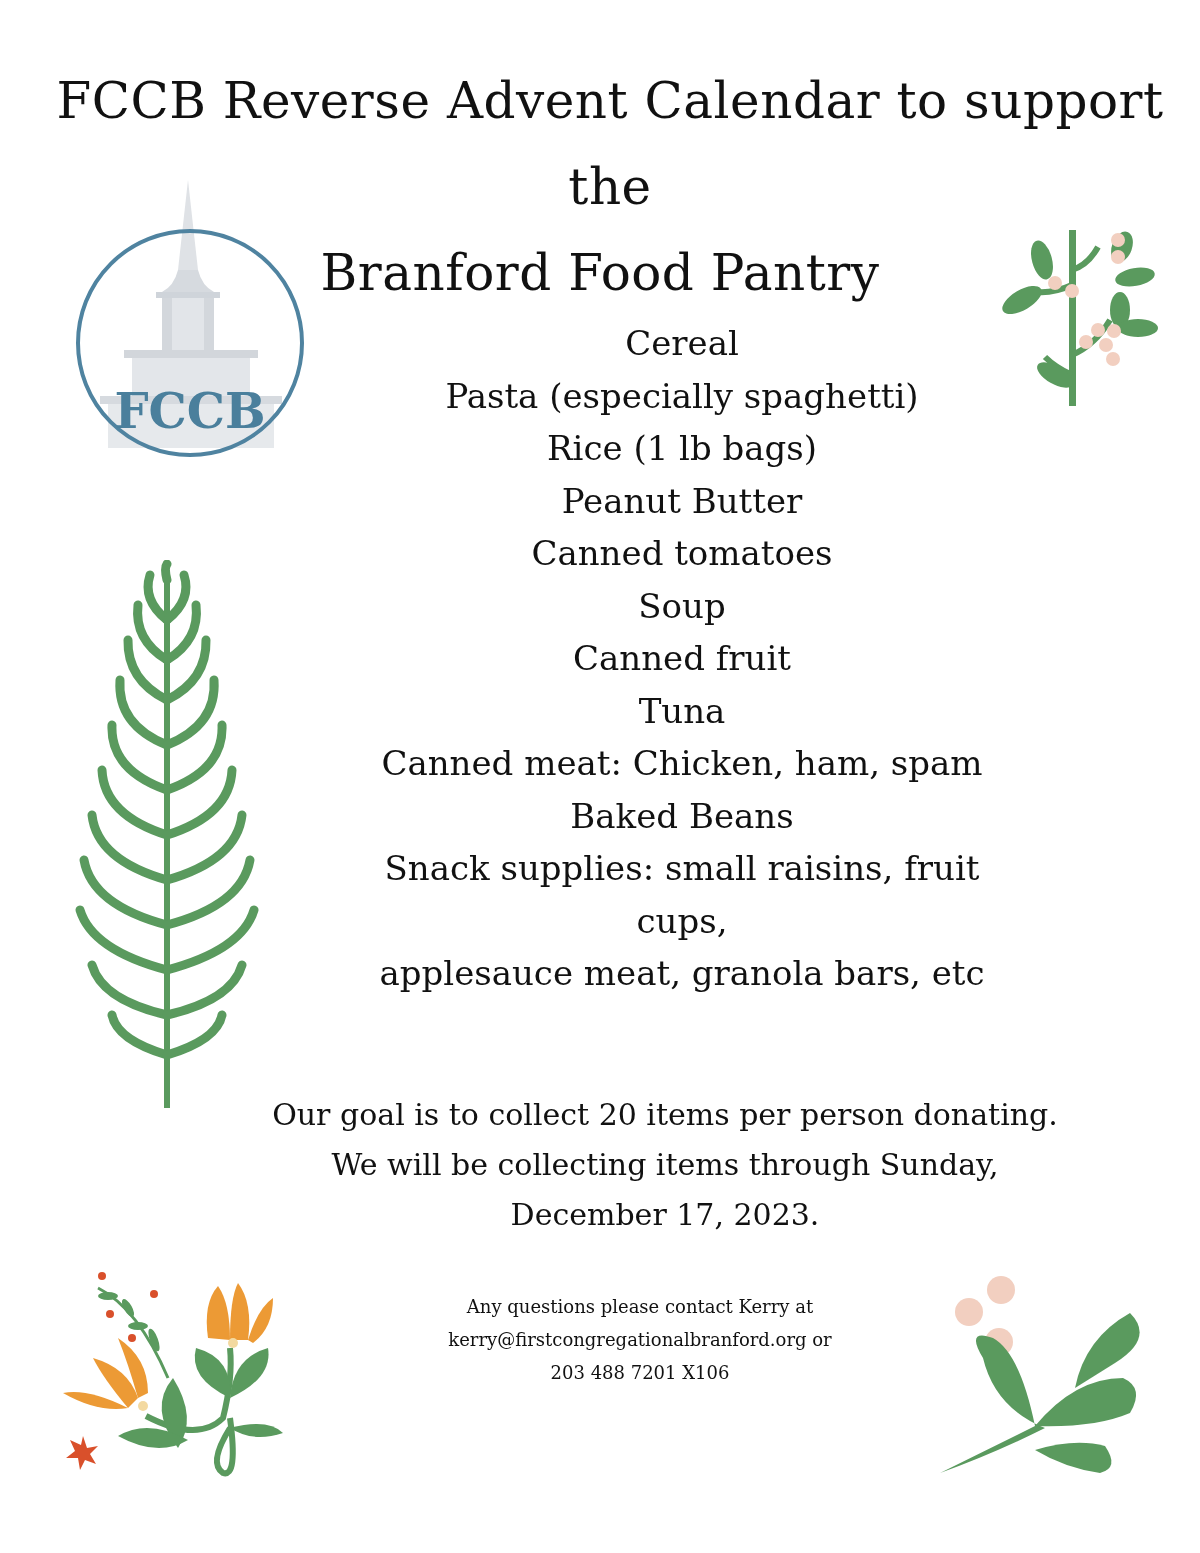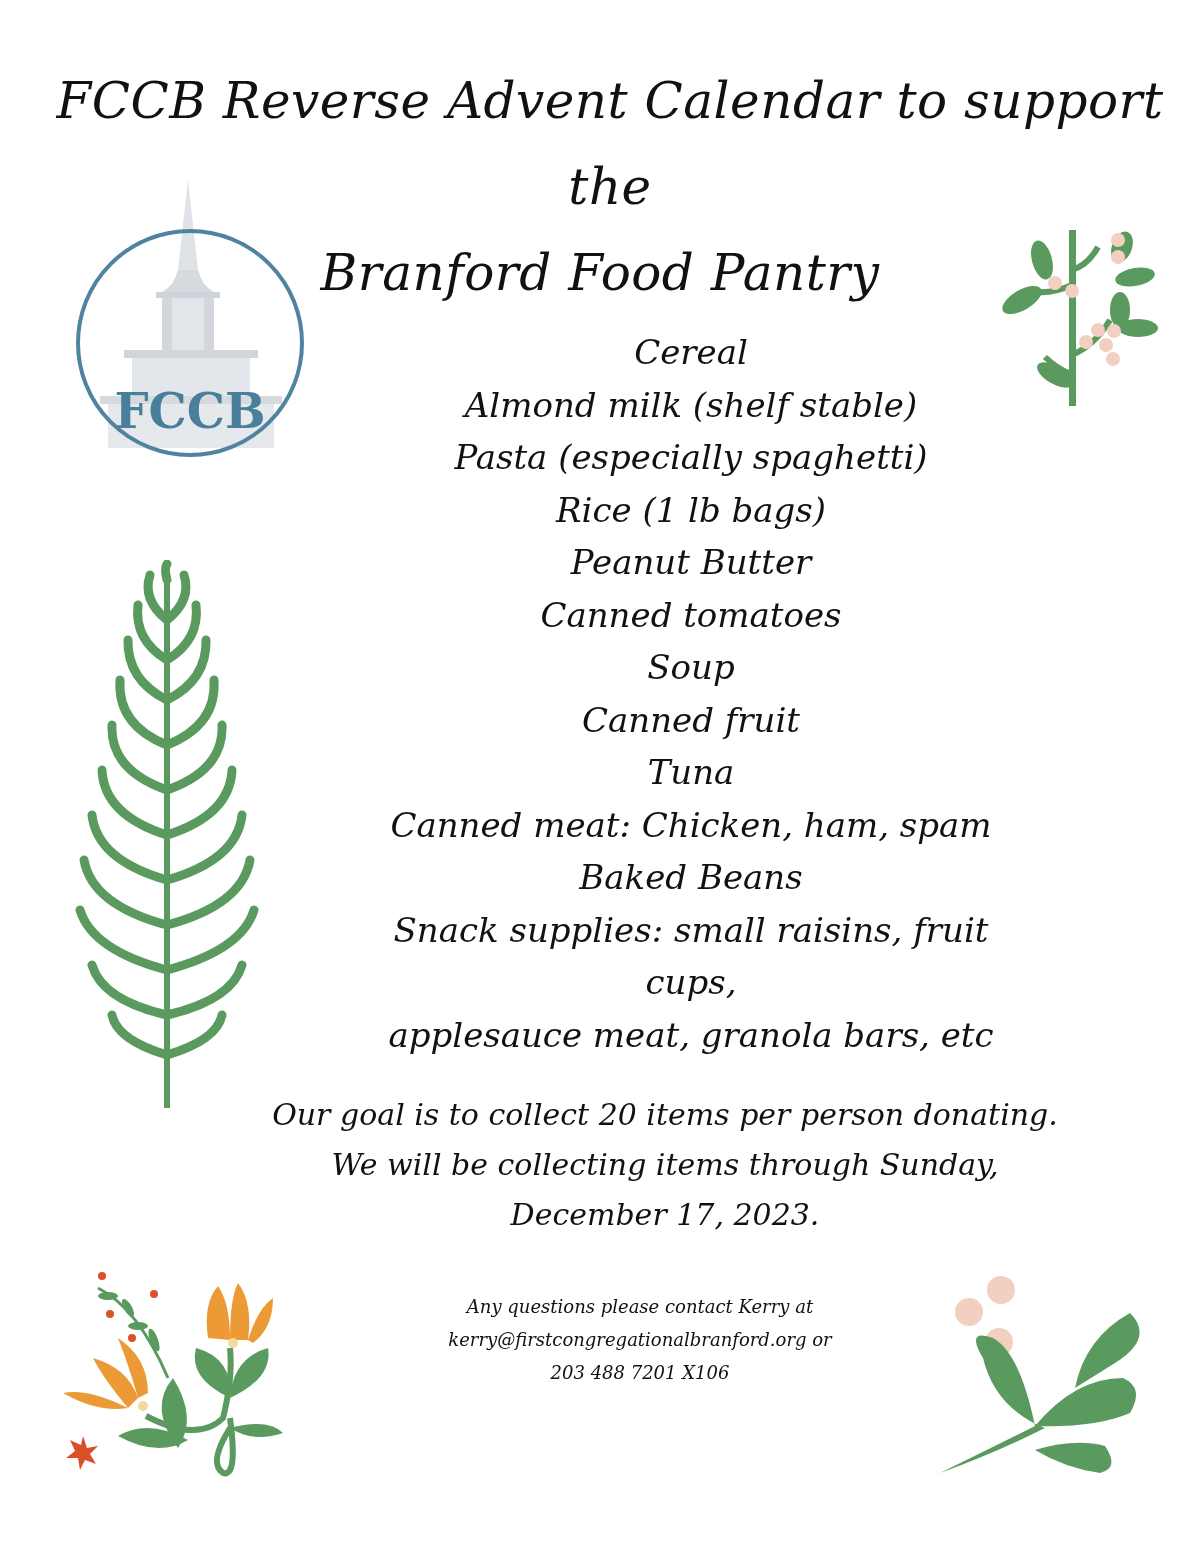--- a/index.html
+++ b/index.html
@@ -1,20 +1,20 @@
 <!DOCTYPE html>
 <html><head>
 <meta charset="utf-8">
 <style>
   html, body { margin: 0; padding: 0; background: #ffffff; }
   body { width: 1200px; height: 1553px; position: relative; overflow: hidden; }
-  .script { font-family: "DejaVu Serif", serif; font-style: italic; color: #111; }
+  .script { font-family: "DejaVu Serif", serif; color: #111; }
   .title { position: absolute; left: 0; width: 1200px; text-align: center; font-size: 50px; line-height: 86px; top: 58px; letter-spacing: 0.5px; }
   .title .l1 { display: block; padding-left: 20px; }
-  .list { position: absolute; left: 330px; width: 690px; top: 310px; text-align: center; margin: 16px; padding: 0; list-style: none; }
+  .list { position: absolute; left: 330px; width: 690px; top: 310px; text-align: center; margin: 7px; padding: 0; list-style: none; }
   .list li { font-size: 34px; line-height: 52.5px; }
   .goal { position: absolute; left: 270px; width: 790px; top: 1090px; text-align: center; font-size: 30px; line-height: 50px; }
   .contact { position: absolute; left: 400px; width: 480px; top: 1290px; text-align: center; font-size: 18px; line-height: 33px; }
   .deco { position: absolute; }
 </style>
 </head>
 <body>
 
 <div class="title script">
   <span class="l1">FCCB Reverse Advent Calendar to support the</span>
@@ -86,21 +86,20 @@
       <path d="M95,410 Q170,390 182,350"></path>
     <path d="M95,455 Q30,440 20,405"></path>
       <path d="M95,455 Q160,440 170,405"></path>
     <path d="M95,495 Q45,480 40,455"></path>
       <path d="M95,495 Q145,480 150,455"></path>
   </g>
 </svg>
 
 <ul class="list script">
   <li>Cereal</li>
-  <li>Almond milk (shelf stable)</li>
   <li>Pasta (especially spaghetti)</li>
   <li>Rice (1 lb bags)</li>
   <li>Peanut Butter</li>
   <li>Canned tomatoes</li>
   <li>Soup</li>
   <li>Canned fruit</li>
   <li>Tuna</li>
   <li>Canned meat: Chicken, ham, spam</li>
   <li>Baked Beans</li>
   <li>Snack supplies: small raisins, fruit cups,</li>

